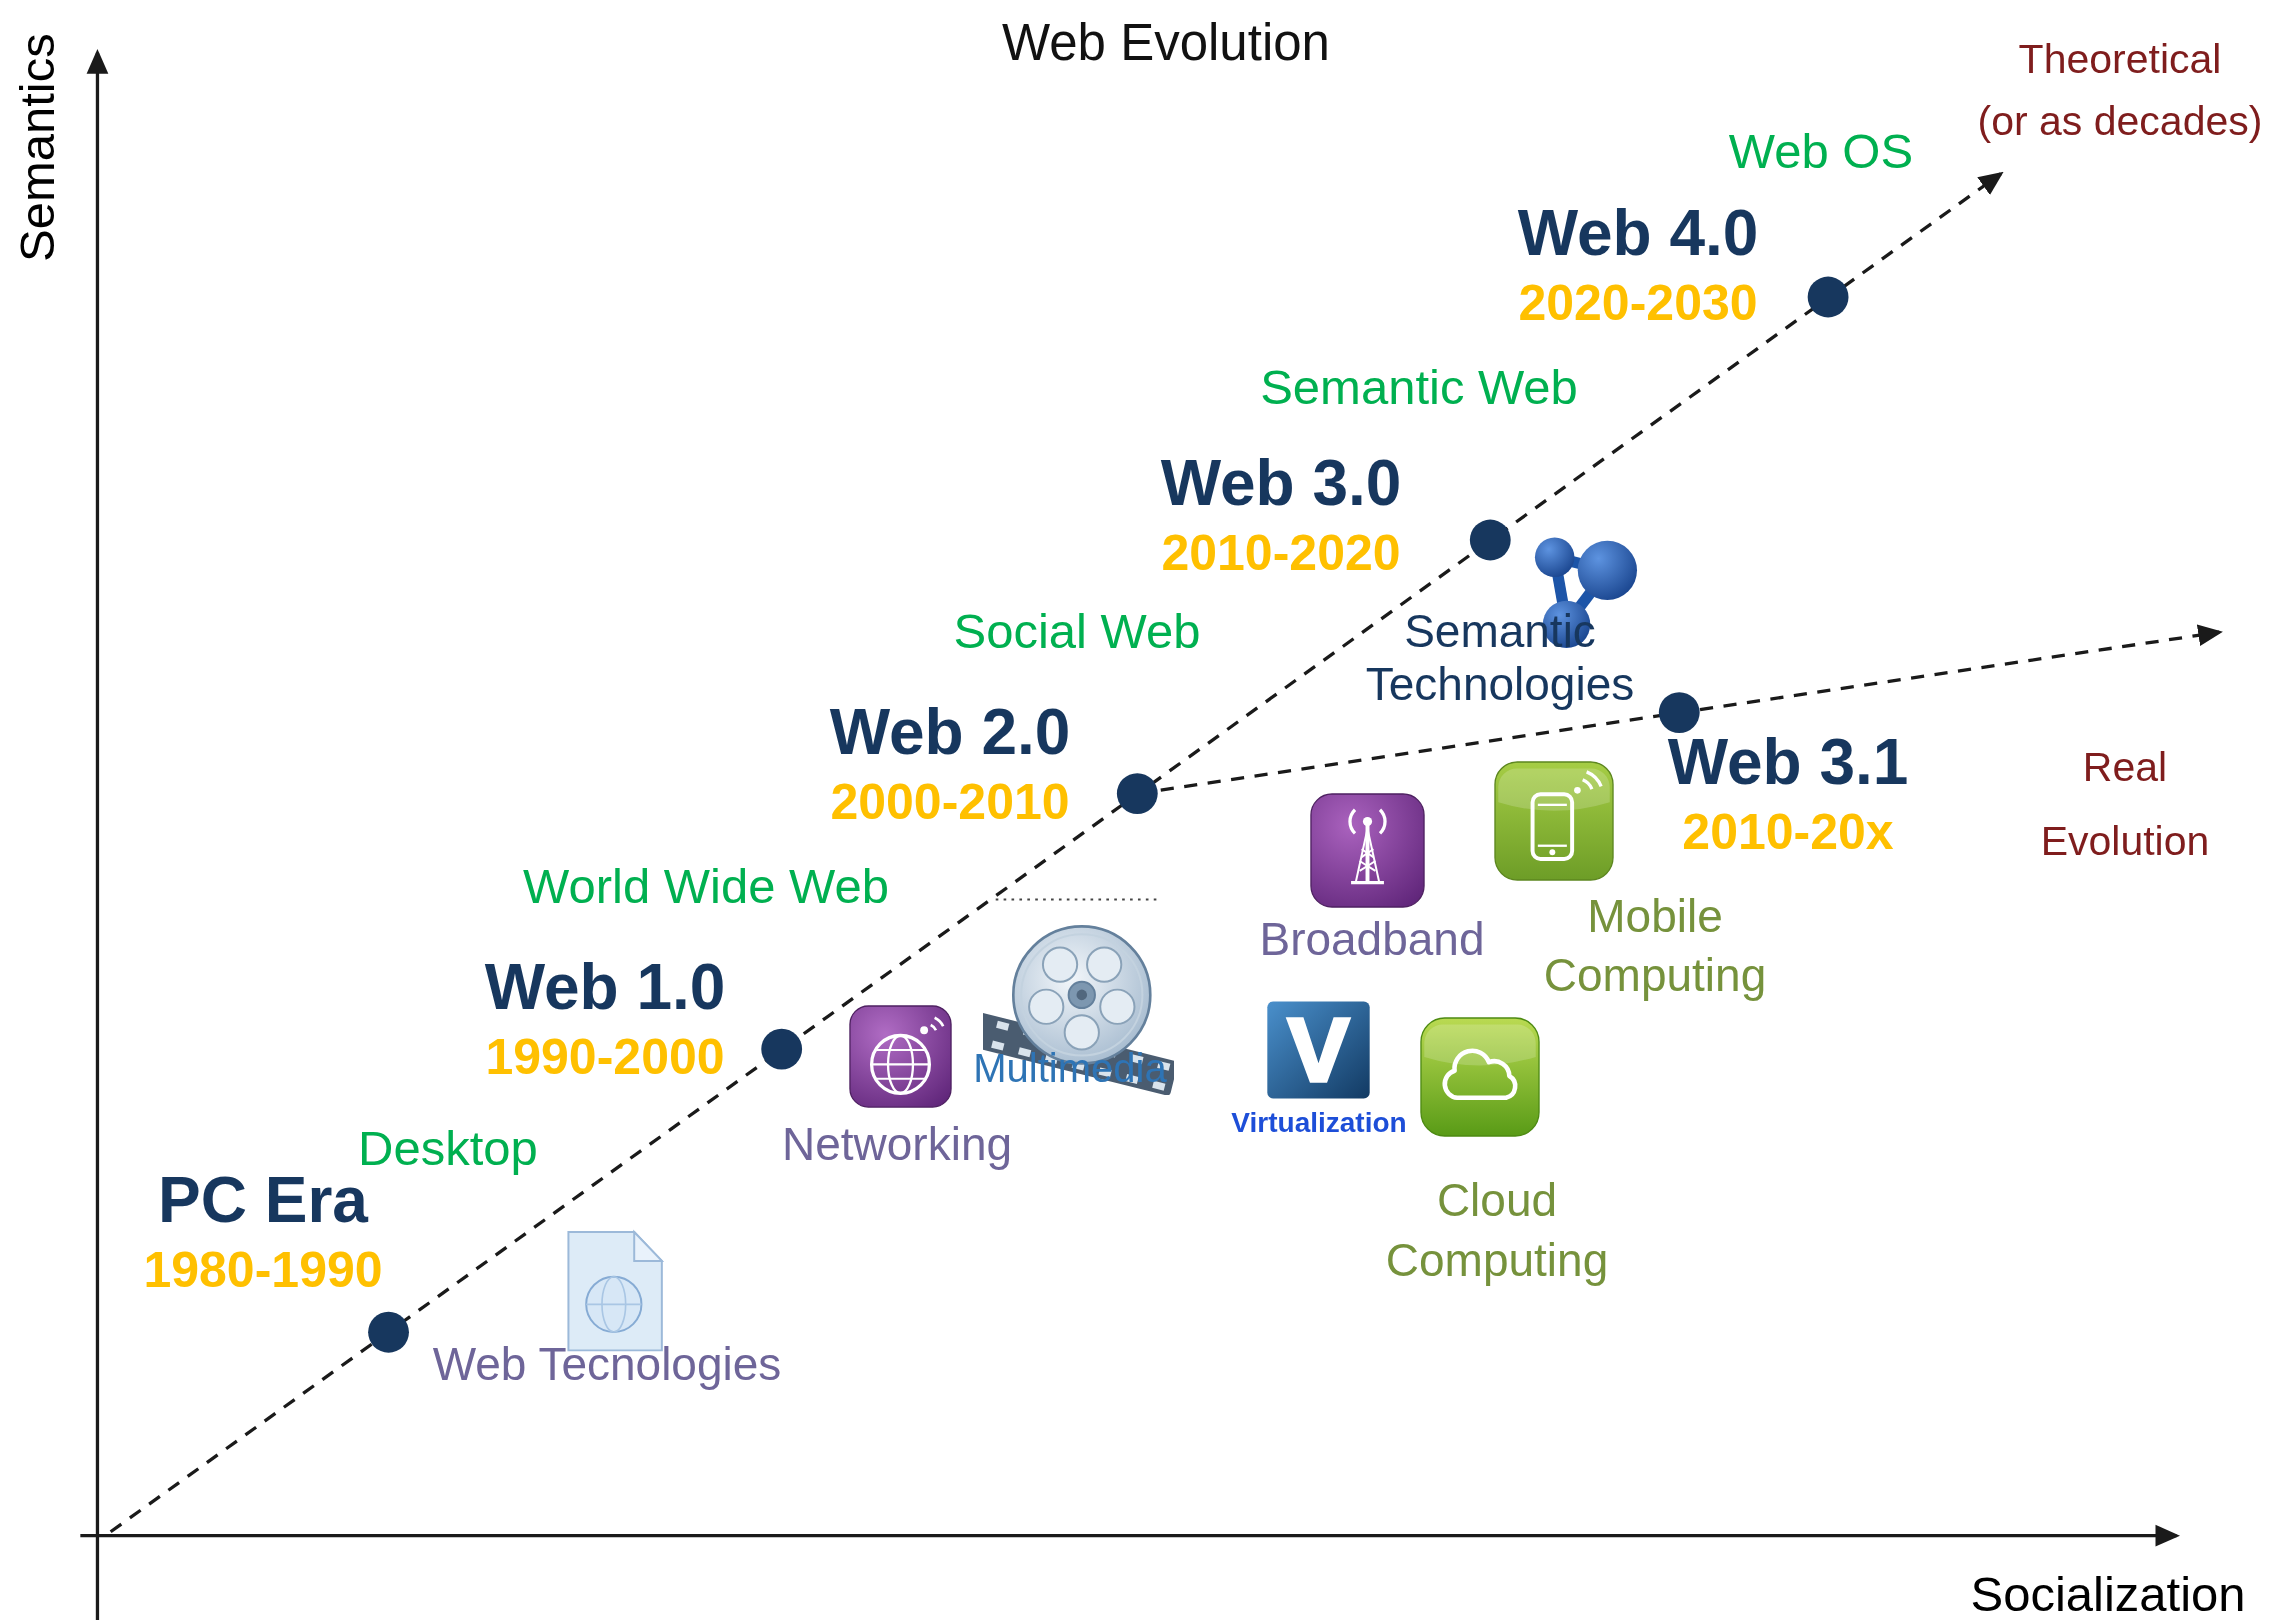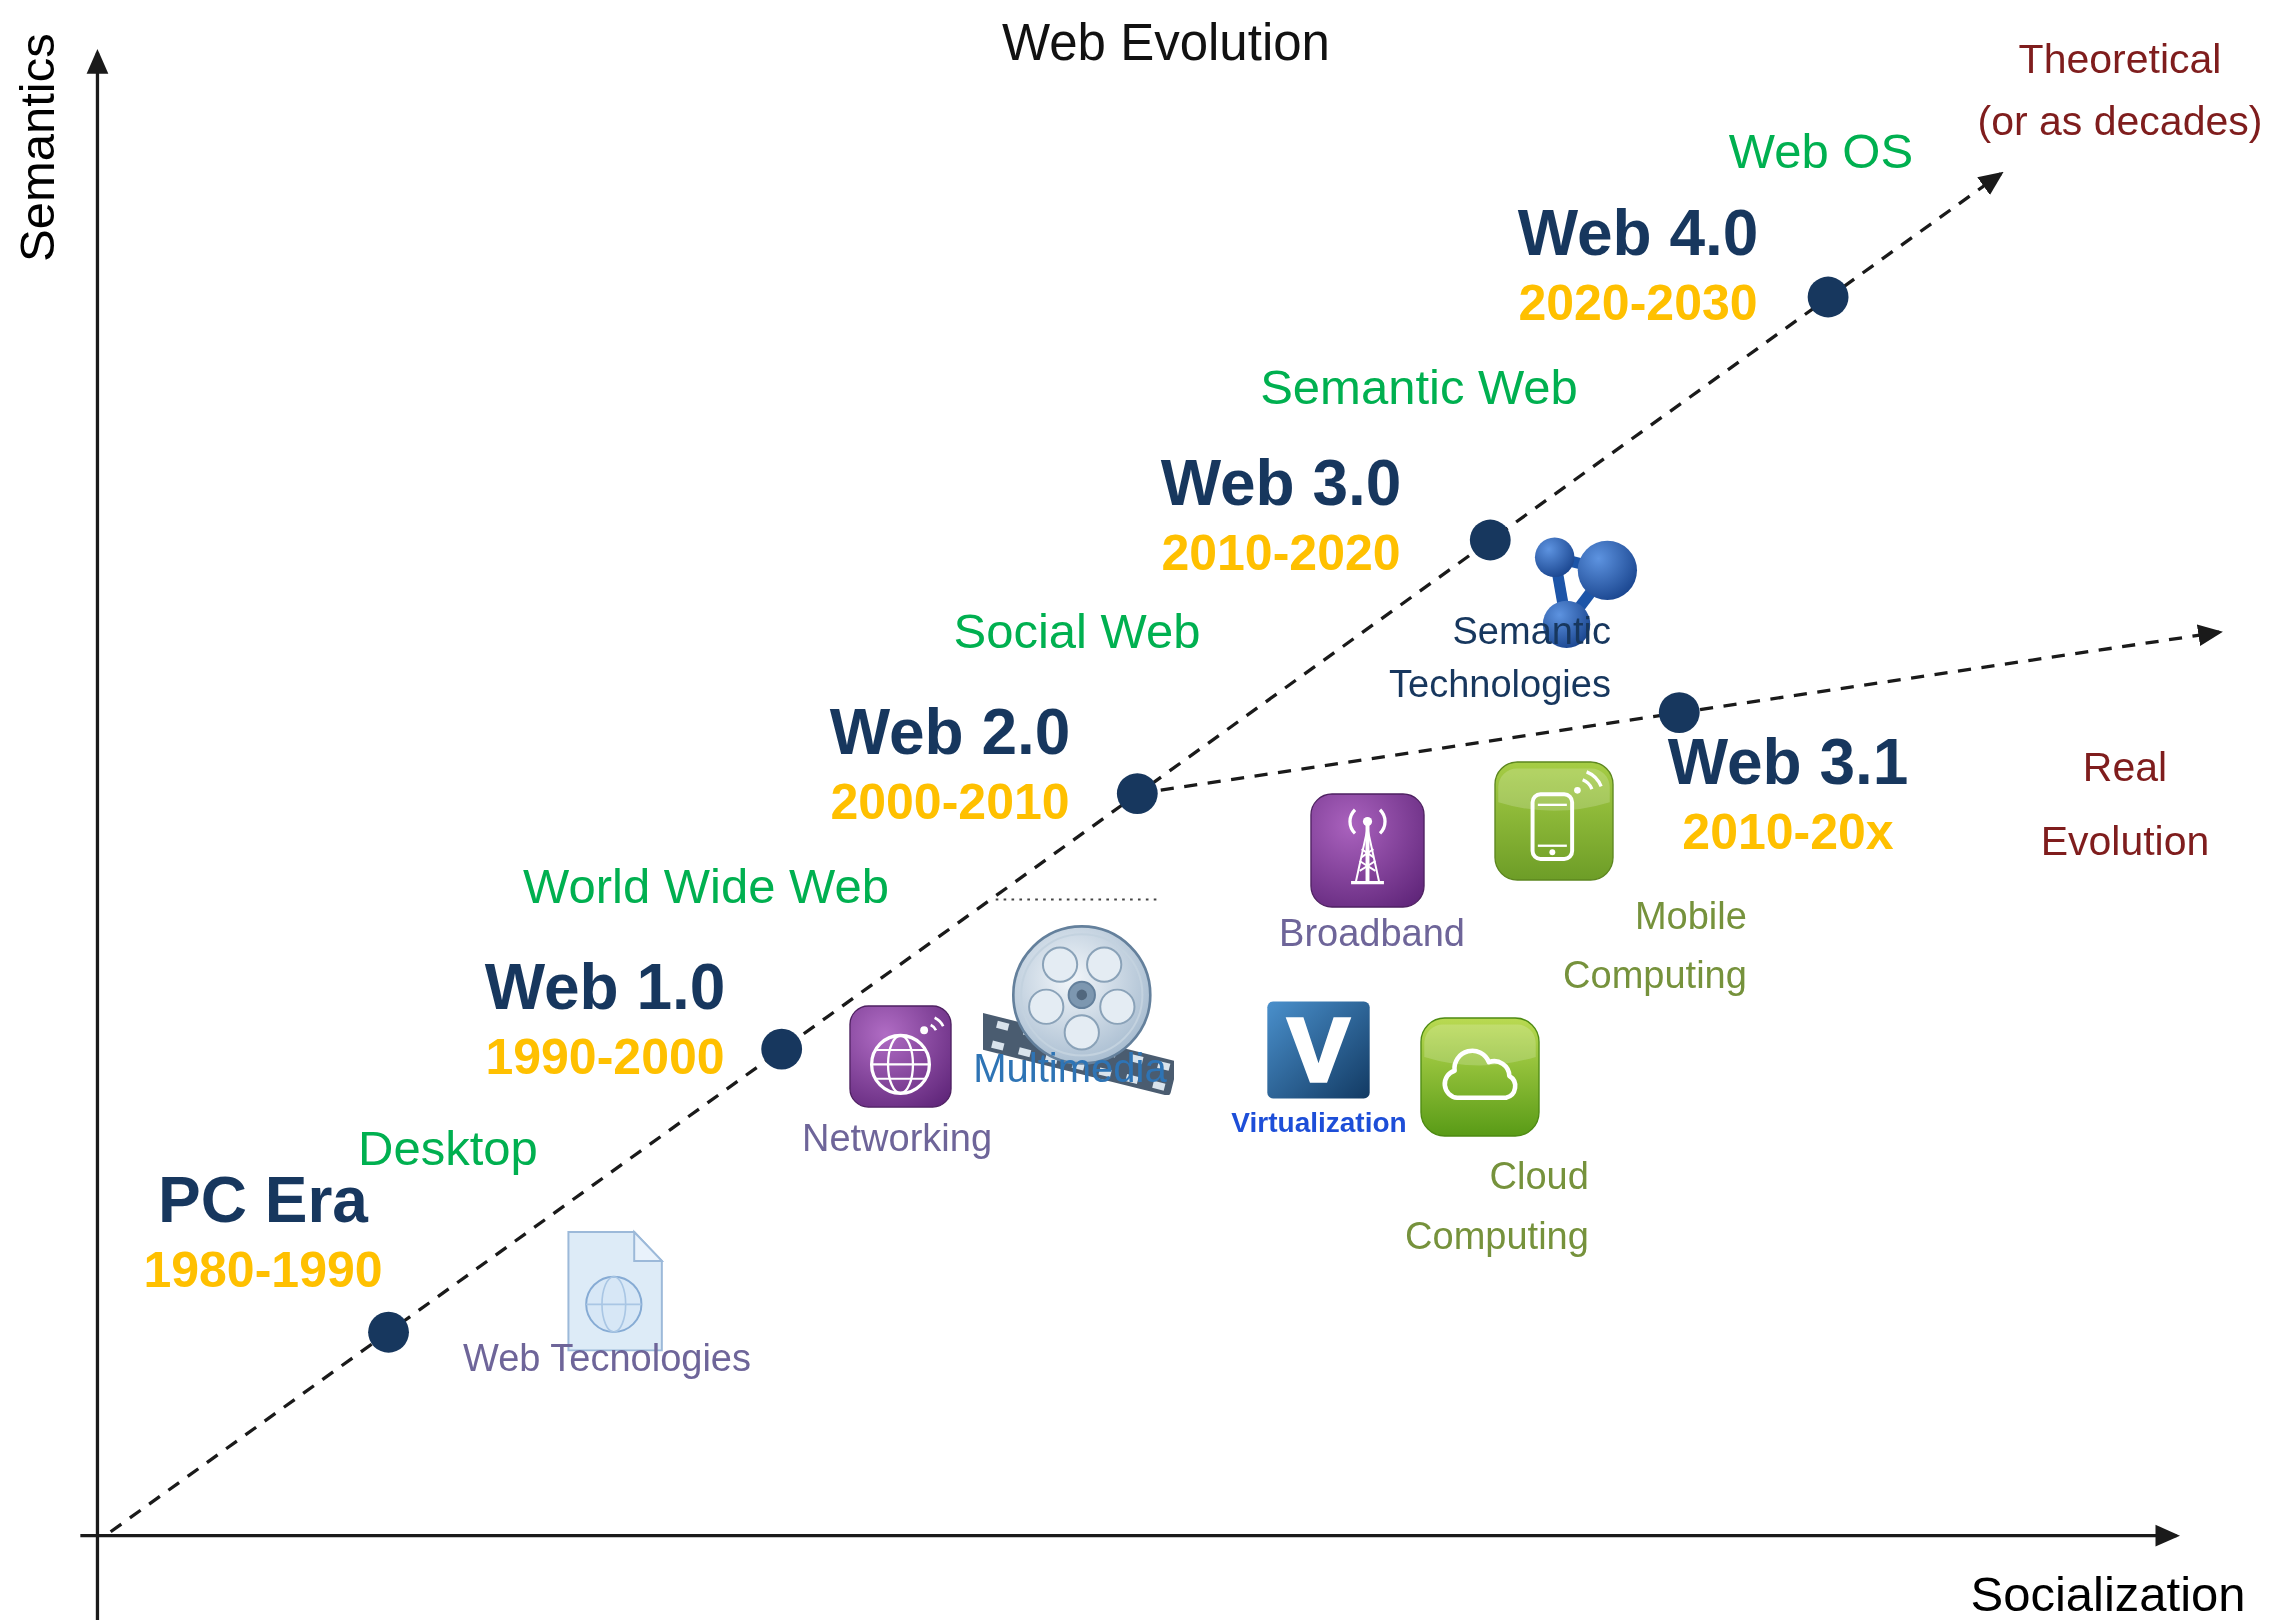--- a/index.html
+++ b/index.html
@@ -15,21 +15,21 @@
   .lbl{position:absolute;white-space:nowrap;z-index:3;}
   .ctr{transform:translateX(-50%);text-align:center;}
   .title{font-size:51px;color:#111;}
   .axis-label{font-size:49px;color:#000;}
   .vert{transform:rotate(-90deg);transform-origin:0 0;}
   .ms{line-height:70px;}
   .era{font-weight:bold;color:#17375E;font-size:64px;}
   .date{font-weight:bold;color:#FFC000;font-size:50px;}
   .phase{color:#00B050;font-size:49px;}
   .note{color:#7f1d1d;font-size:41px;line-height:62px;margin-top:28px;}
-  .ilabel{font-size:38px;color:#6E6599;text-align:right;}
+  .ilabel{font-size:46px;color:#6E6599;}
   .two{line-height:59px;}
   .mm{color:#2E74B5;font-size:40px;}
   .olive{color:#76923C;}
   .navyl{color:#17375E;}
   .virt{font-size:28px;color:#1d4ed8;font-weight:bold;text-align:center;}
 </style>
 </head>
 <body>
 
 <div id="canvas">
@@ -265,21 +265,21 @@
 
   <div class="lbl ctr ilabel" style="left:607px;top:1337px">Web Tecnologies</div>
   <div class="lbl ctr ilabel" style="left:897px;top:1117px">Networking</div>
   <div class="lbl ctr mm" style="left:1070px;top:1046px">Multimedia</div>
   <div class="lbl ctr ilabel" style="left:1372px;top:912px">Broadband</div>
   <div class="lbl ctr ilabel olive two" style="left:1655px;top:887px">
     <div>Mobile</div>
     <div>Computing</div>
   </div>
   <div class="lbl ctr virt" style="left:1319px;top:1107px">Virtualization</div>
-  <div class="lbl ctr ilabel olive" style="left:1497px;top:1146px;line-height:60px">
+  <div class="lbl ctr ilabel olive" style="left:1497px;top:1170px;line-height:60px">
     <div>Cloud</div>
     <div>Computing</div>
   </div>
   <div class="lbl ctr ilabel navyl" style="left:1500px;top:605px;line-height:53px">
     <div>Semantic</div>
     <div>Technologies</div>
   </div>
 
 </div>
 

